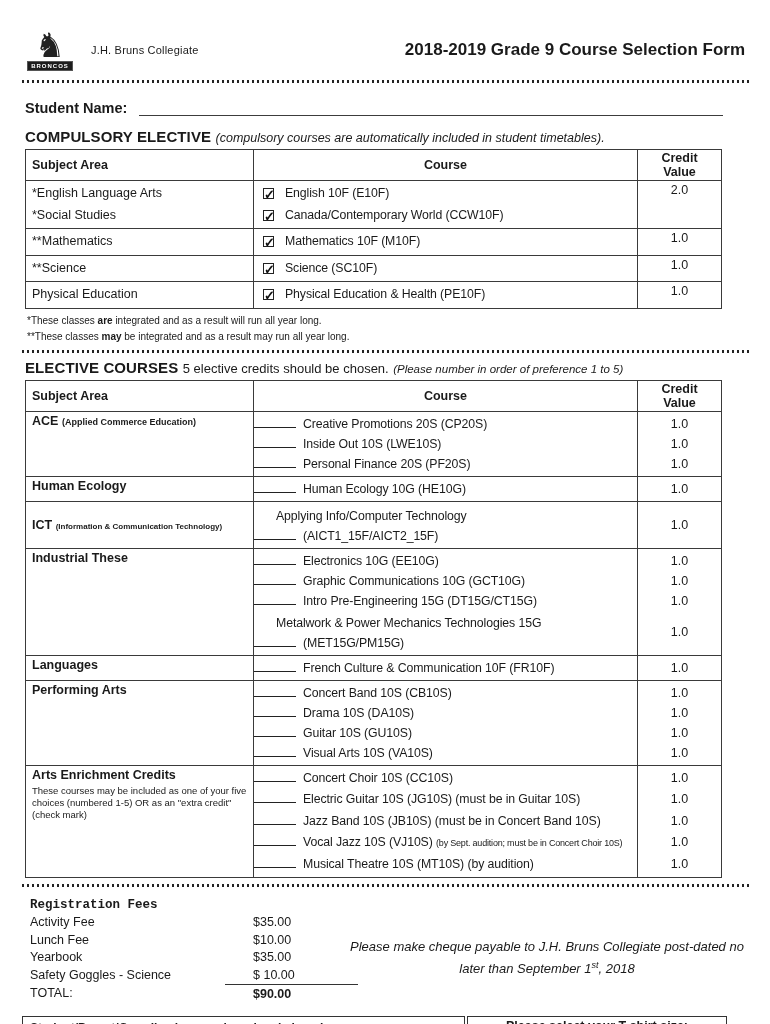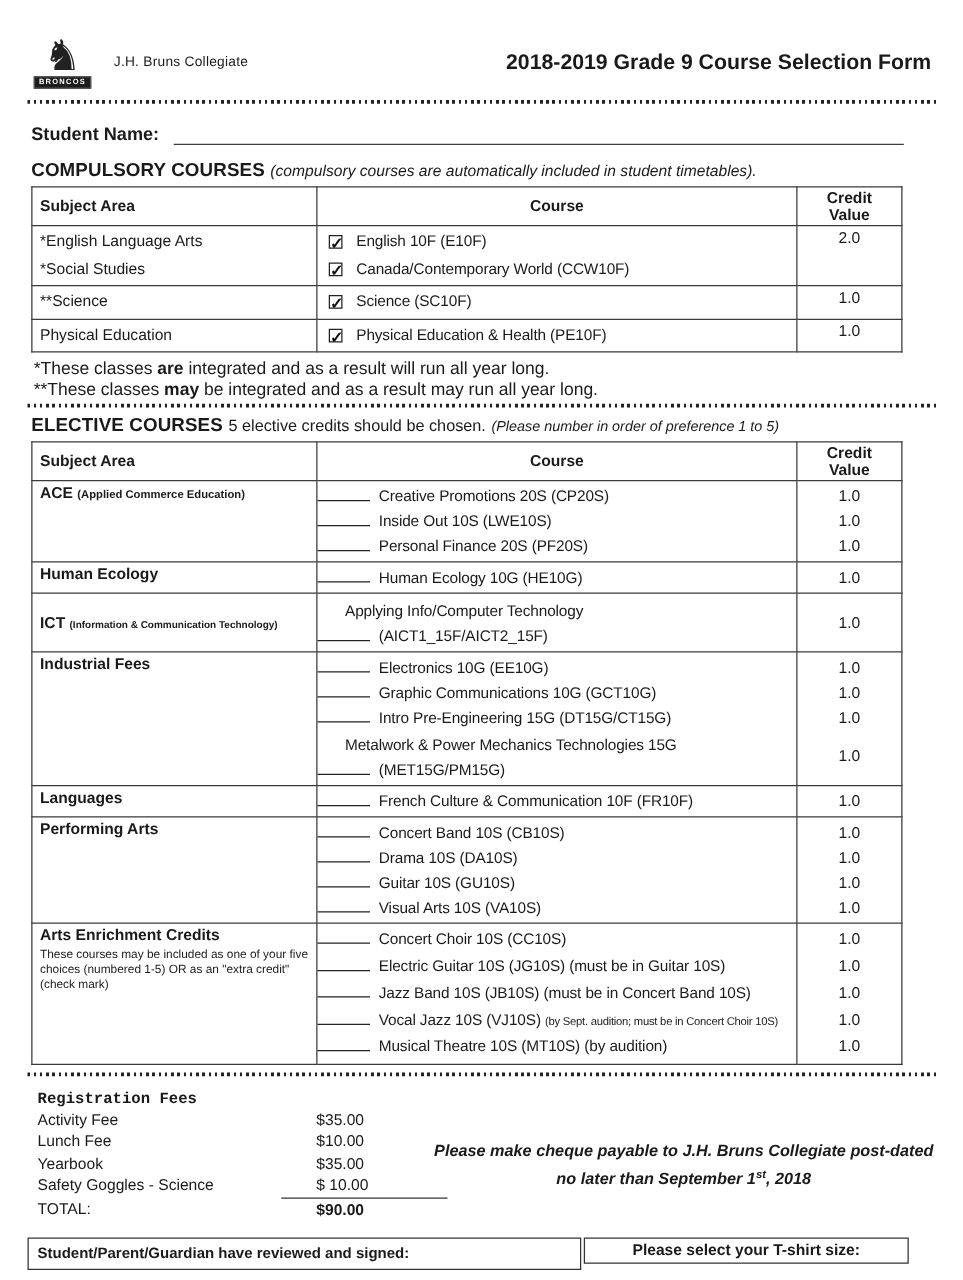--- a/index.html
+++ b/index.html
@@ -59,32 +59,32 @@
   .dbl-top { height:20px; line-height:20px; margin-top:2px; white-space:nowrap; }
   .dbl-bot { height:20px; line-height:20px; white-space:nowrap; }
   .small-note { font-size:9px; letter-spacing:-0.2px; }
   .cstack { padding:2px 0; }
   .crln { height:20px; line-height:20px; text-align:center; font-size:12.5px; }
   .crln21 { height:21.5px; line-height:21.5px; text-align:center; font-size:12.5px; }
   .crln42 { height:42px; line-height:42px; text-align:center; font-size:12.5px; }
 
   
   .footnotes { margin-top:4px; margin-left:2px; }
-  .footnote { font-size:14px; line-height:16.5px; }
+  .footnote { font-size:10px; line-height:16.5px; }
 
   
   .fees-wrap { position:relative; margin-top:9px; height:112px; }
   .fees { margin-left:5px; width:330px; }
   .fees-heading { font-size:12.5px; font-weight:bold; line-height:18px;font-family:Liberation Mono, monospace; }
   .fee-row { display:flex; font-size:12.5px; line-height:17.5px; }
   .fee-label { width:195px; }
   .fee-amount { width:105px; padding-left:28px; box-sizing:content-box; }
   .total-row { display:flex; font-size:12.5px; line-height:19px; }
   .total-amt { width:105px; padding-left:28px; border-top:1.6px solid #333; font-weight:bold; }
-  .cheque-note { position:absolute; left:318px; top:42px; width:408px; text-align:center; font-size:13px; font-weight:bold; font-style:italic; line-height:18px; }
+  .cheque-note { position:absolute; left:318px; top:42px; width:408px; text-align:center; font-size:13px; font-weight:normal; font-style:italic; line-height:18px; }
 
   
   .bottom-row { display:flex; margin-top:8px; margin-left:-3px; }
   .signed-box { width:443px; border:1.8px solid #333; box-sizing:border-box; padding:3px 7px 5px 7px; }
   .signed-heading { font-size:12px; font-weight:bold; line-height:16px; }
   .tshirt-box { width:260px; margin-left:2px; }
   .tshirt-head { border:1.8px solid #333; box-sizing:border-box; text-align:center; font-size:12.5px; font-weight:bold; line-height:17px; padding:1px 0; }
   sup { font-size:9px; }
 </style>
 </head>
@@ -101,21 +101,21 @@
     <div class="form-title">2018-2019 Grade 9 Course Selection Form</div>
   </div>
   <div class="dotted d1"></div>
 
   <div class="student-row">
     <span class="sn-label">Student Name:</span>
     <span class="sn-line"></span>
   </div>
 
   <div class="sec-head-row">
-    <span class="sec-head">COMPULSORY COURSES</span>
+    <span class="sec-head">COMPULSORY ELECTIVE</span>
     <span class="sec-sub-i">(compulsory courses are automatically included in student timetables).</span>
   </div>
 
   <table>
     <colgroup>
         <col style="width:228px">
         <col style="width:384px">
         <col style="width:84px">
       </colgroup>
     <tbody>
@@ -138,20 +138,34 @@
           <span class="cb checked"></span>
           <span>Canada/Contemporary World (CCW10F)</span>
         </div>
       </td>
       <td class="credit-cell">
         <div class="credit-mid">2.0</div>
       </td>
     </tr>
     <tr>
       <td class="subj-cell">
+        <div class="sline">**Mathematics</div>
+      </td>
+      <td class="course-cell">
+        <div class="cline">
+          <span class="cb checked"></span>
+          <span>Mathematics 10F (M10F)</span>
+        </div>
+      </td>
+      <td class="credit-cell">
+        <div class="credit-mid">1.0</div>
+      </td>
+    </tr>
+    <tr>
+      <td class="subj-cell">
         <div class="sline">**Science</div>
       </td>
       <td class="course-cell">
         <div class="cline">
           <span class="cb checked"></span>
           <span>Science (SC10F)</span>
         </div>
       </td>
       <td class="credit-cell">
         <div class="credit-mid">1.0</div>
@@ -237,21 +251,21 @@
         <div class="dbl-top indent1">Applying Info/Computer Technology</div>
         <div class="dbl-bot"><span class="blank"></span><span>(AICT1_15F/AICT2_15F)</span></div>
       </td>
       <td class="credit-cell cstack">
         <div class="crln42">1.0</div>
       </td>
     </tr>
 
     <tr>
       <td class="subj-cell">
-        <span class="subj-b">Industrial Fees</span>
+        <span class="subj-b">Industrial These</span>
       </td>
       <td class="course-cell cstack">
         <div class="eln"><span class="blank"></span><span>Electronics 10G (EE10G)</span></div>
         <div class="eln"><span class="blank"></span><span>Graphic Communications 10G (GCT10G)</span></div>
         <div class="eln"><span class="blank"></span><span>Intro Pre-Engineering 15G (DT15G/CT15G)</span></div>
         <div class="dbl-top indent1">Metalwork &amp; Power Mechanics Technologies 15G</div>
         <div class="dbl-bot"><span class="blank"></span><span>(MET15G/PM15G)</span></div>
       </td>
       <td class="credit-cell cstack">
         <div class="crln">1.0</div>

